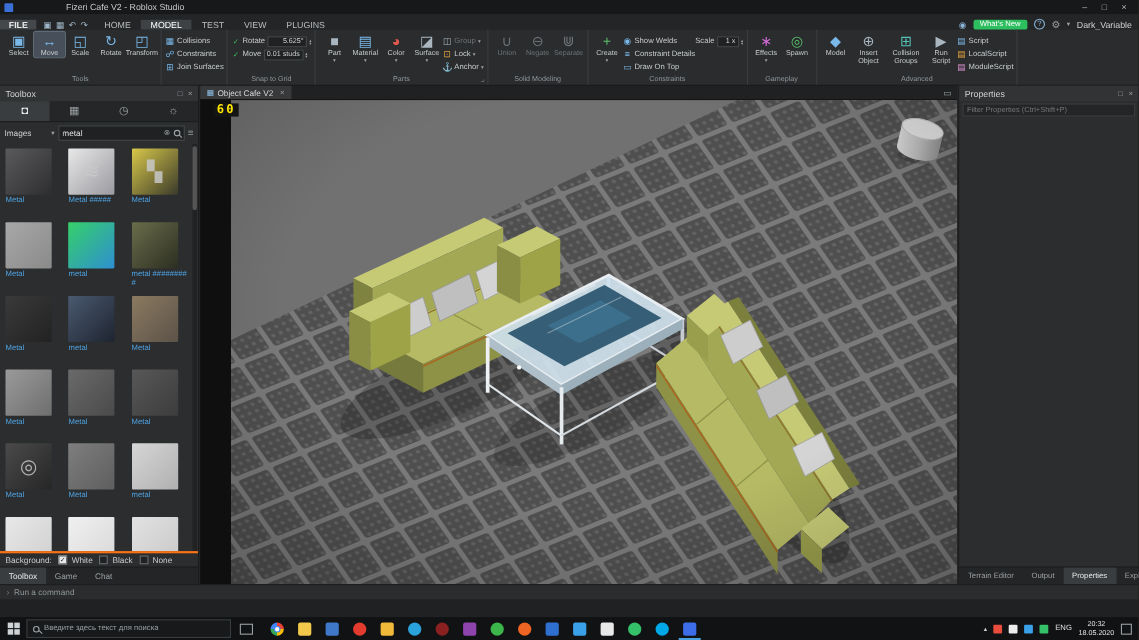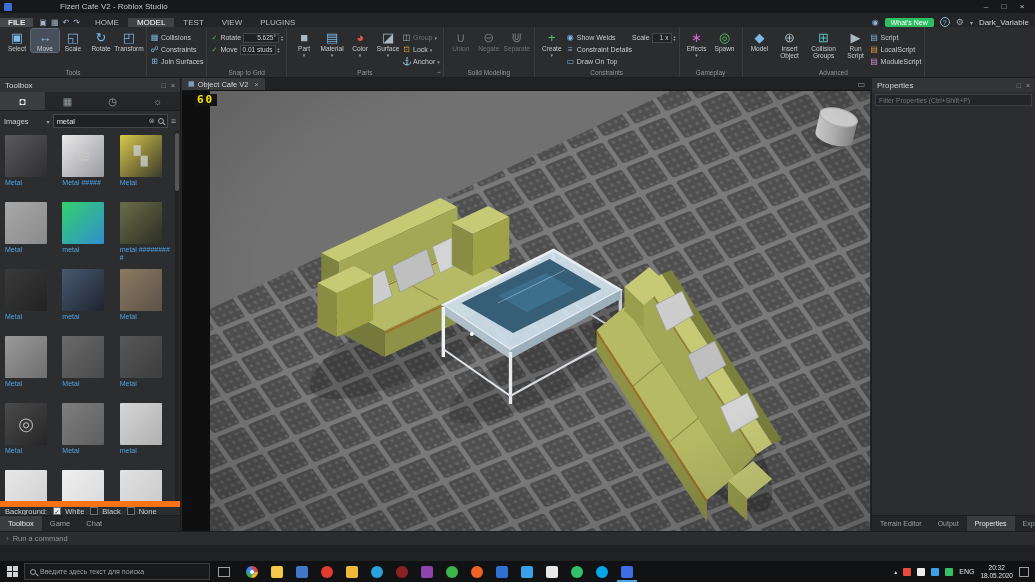--- a/index.html
+++ b/index.html
@@ -62,21 +62,21 @@
 .maggy{width:6px;height:6px;border:1.2px solid #9fa5a8;border-radius:50%;position:relative;flex:none;}
 .maggy::after{content:"";position:absolute;width:3.5px;height:1.2px;background:#9fa5a8;transform:rotate(45deg);right:-3px;bottom:-1.5px;}
 .filterbtn{color:#9aa0a3;font-size:9px;}
 .tgrid{position:absolute;top:53px;bottom:30px;left:0;right:6px;display:grid;grid-template-columns:repeat(3,1fr);grid-auto-rows:67px;padding:2px 0 0 2px;overflow:hidden;}
 .titem{display:flex;flex-direction:column;align-items:flex-start;padding:2px 3px;overflow:hidden;}
 .thumb{width:42px;height:42px;border-radius:1px;display:flex;align-items:center;justify-content:center;background:#555;}
 .tglyph{font-size:18px;color:#c9c9c9;opacity:.85;}
 .tlabel{font-size:7px;color:var(--label-blue,#4fa3e3);line-height:8px;margin-top:2px;word-break:break-all;max-width:52px;}
 .tscroll{position:absolute;right:1px;top:53px;bottom:30px;width:4px;background:#222;}
 .tthumbbar{position:absolute;top:2px;left:0;width:4px;height:58px;background:#555;border-radius:2px;}
-.bgrow{position:absolute;bottom:16px;left:0;right:0;height:14px;display:flex;align-items:center;gap:6px;padding:0 5px;font-size:7.5px;color:#c8cccd;background:#2b2d2e;border-top:6px solid #f97316;}
+.bgrow{position:absolute;bottom:16px;left:0;right:0;height:14px;display:flex;align-items:center;gap:6px;padding:0 5px;font-size:7.5px;color:#c8cccd;background:#2b2d2e;border-top:2px solid #f97316;}
 .bgopt{display:flex;align-items:center;gap:4px;}
 .cb{width:8px;height:8px;border:1px solid #6a6f72;background:#1f2123;display:inline-flex;align-items:center;justify-content:center;font-size:6px;color:#111;flex:none;}
 .cb.on{background:#e8e8e8;}
 .docktabs{position:absolute;bottom:0;left:0;right:0;height:16px;display:flex;background:#232527;border-top:1px solid #1c1d1e;font-size:7.5px;color:#9aa0a3;}
 .dtab{padding:0 8px;display:flex;align-items:center;white-space:nowrap;}
 .dtab.active{background:#3a3d3f;color:#e8e8e8;}
 
 .viewport{position:absolute;left:182px;top:0;width:688px;height:100%;background:#0f0f0f;}
 .vtabbar{height:13px;background:#1f2122;display:flex;align-items:center;border-bottom:1px solid #141414;}
 .vtab{height:100%;background:#37393b;display:flex;align-items:center;gap:3px;padding:0 6px;font-size:7.5px;color:#d5d5d5;}

